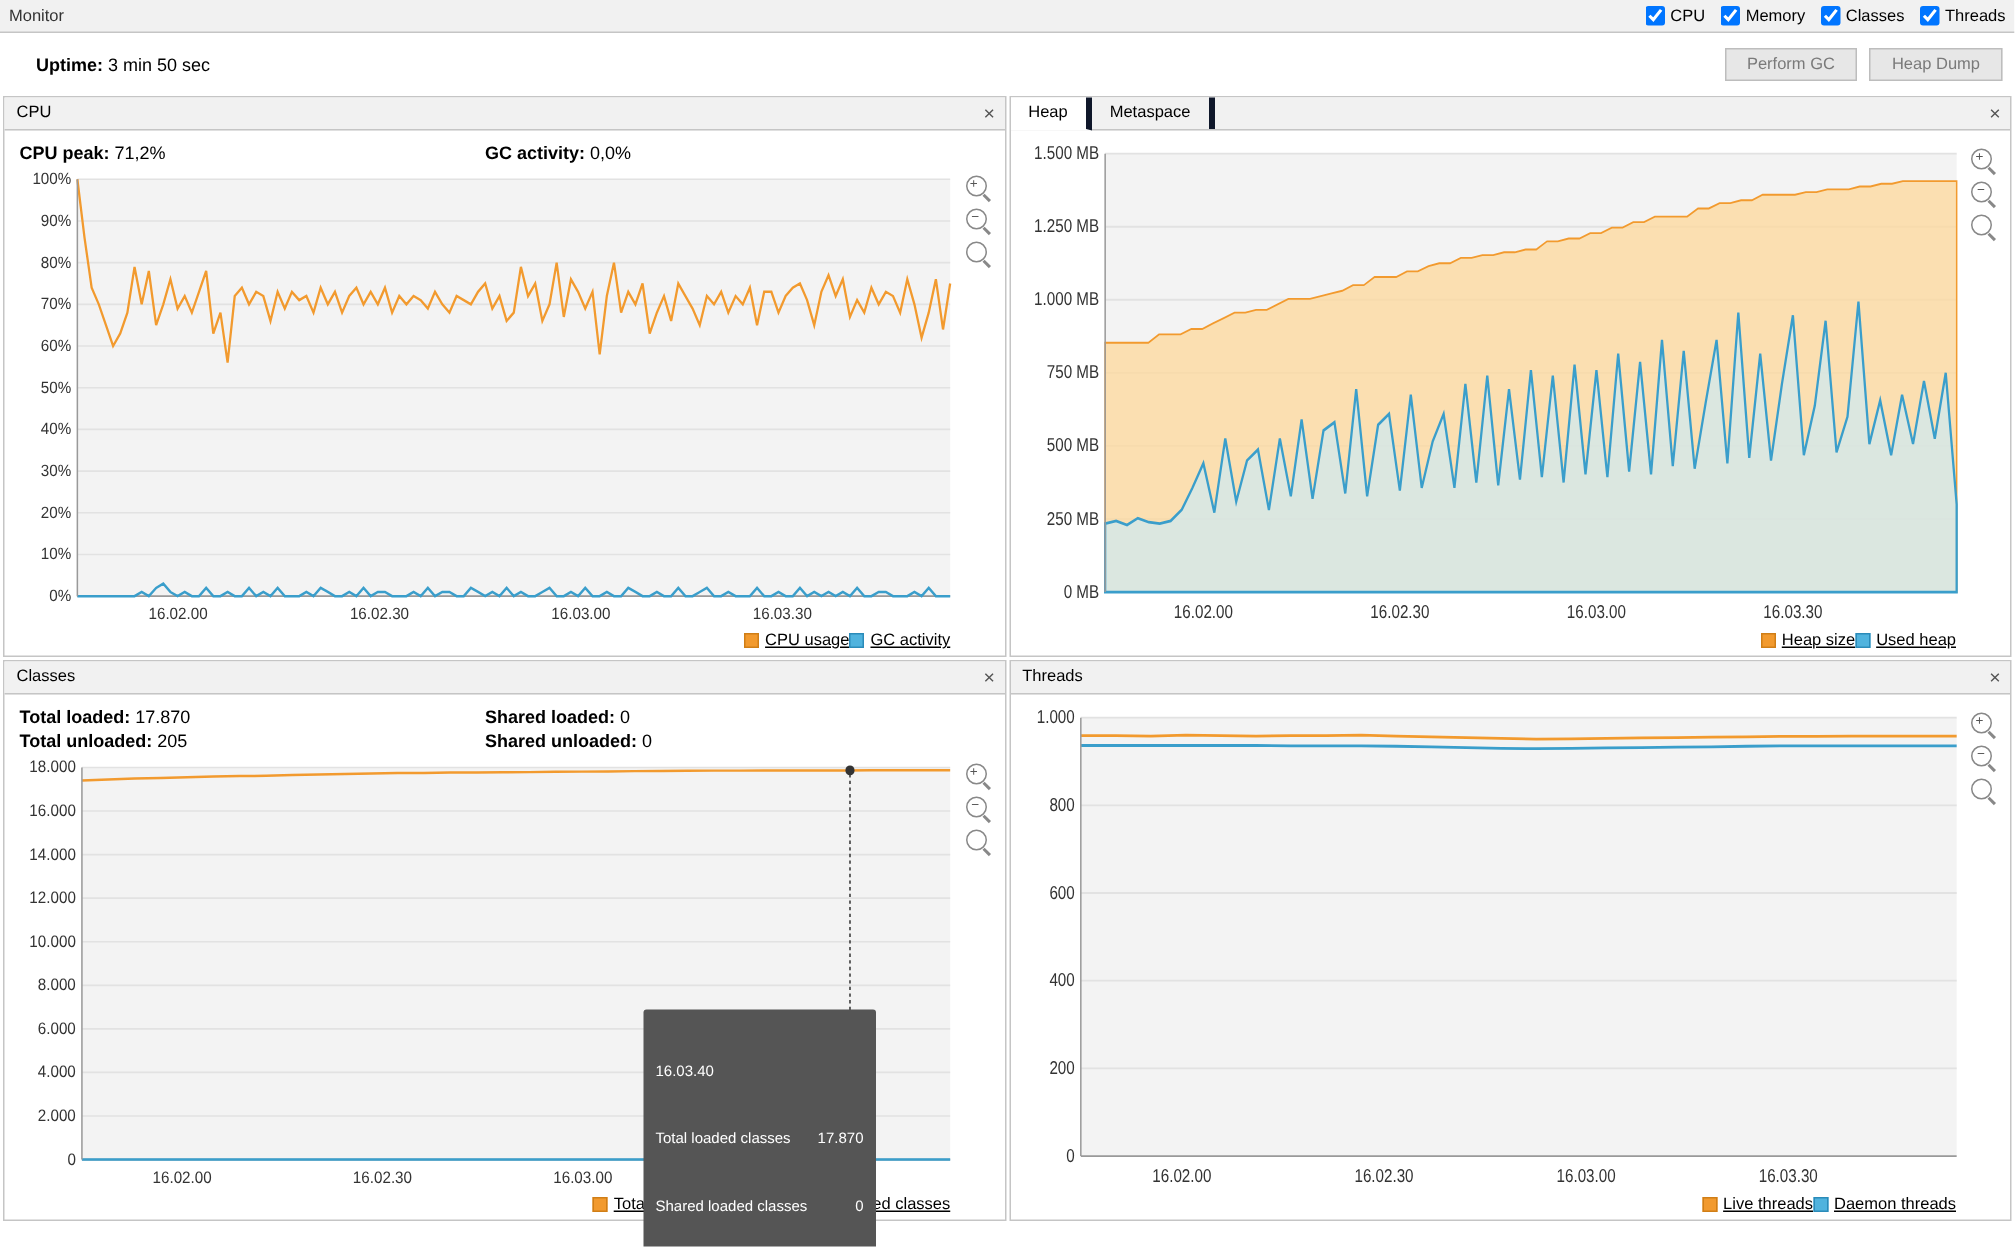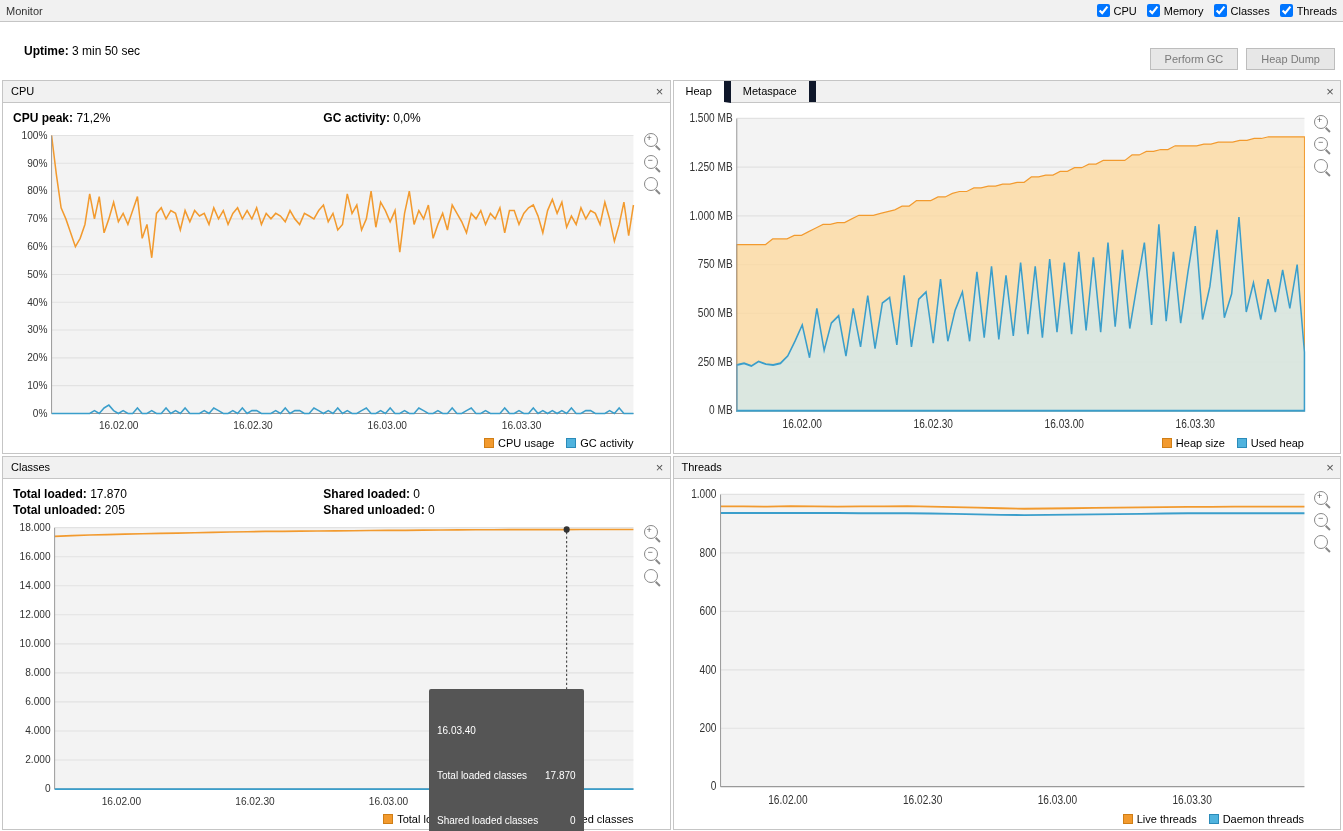--- a/index.html
+++ b/index.html
@@ -24,21 +24,21 @@
   .topbar-title { font-size: 11px; color: #333; }
   .checks { display: flex; gap: 10px; align-items: center; }
   .chk { display: inline-flex; align-items: center; gap: 4px; cursor: pointer; }
   .chk input { width: 13px; height: 13px; }
   .row2 {
     display: flex; justify-content: space-between; align-items: center;
     padding: 10px 8px;
   }
   .uptime { font-size: 12px; }
   .uptime b { font-weight: bold; margin-left: 16px; }
-  .btns { display: flex; gap: 8px; margin-top: 16px; }
+  .btns { display: flex; gap: 8px; }
   .btn {
     border: 1px solid #bdbdbd;
     background: #e7e7e7;
     color: #7a7a7a;
     padding: 4px 14px;
     font-size: 11px;
     cursor: default;
   }
   .panels {
     display: grid;
@@ -48,21 +48,21 @@
     padding: 0 2px;
   }
   .panel { border: 1px solid #c5c5c5; display: flex; flex-direction: column; background: #fff; }
   .panel-header {
     display: flex; justify-content: space-between; align-items: stretch;
     background: #f1f1f1; border-bottom: 1px solid #c5c5c5; height: 22px;
   }
   .panel-title { padding: 4px 8px; font-size: 11px; flex: 1; }
   .tabs { display: flex; height: 100%; }
   .tab {
-    padding: 4px 12px; font-size: 11px; border-right: 7px solid #0f172a;
+    padding: 4px 12px; font-size: 11px; border-right: 4px solid #0f172a;
     background: #f1f1f1; cursor: pointer;
   }
   .tab.active { background: #fff; border-bottom: 1px solid #fff; margin-bottom: -1px; }
   .tabs-rest { flex: 1; background: #f1f1f1; }
   .close {
     width: 20px; font-size: 13px; color: #555;
     display: flex; align-items: center; justify-content: center; cursor: pointer;
   }
   .panel-body { flex: 1; display: flex; flex-direction: column; padding: 8px 6px 2px 6px; position: relative; }
   .stats { display: flex; padding: 0 4px 4px 4px; font-size: 12px; }
@@ -91,21 +91,21 @@
   svg.chart { width: 100%; height: 100%; display: block; }
   .axis { stroke: #999; stroke-width: 1; }
   .grid { stroke: #e2e2e2; stroke-width: 1; }
   .bg { fill: #f3f3f3; }
   .ytick { font-size: 10px; fill: #333; }
   .xtick { font-size: 10px; fill: #333; text-anchor: middle; }
   .line-orange { stroke: #f29a2e; stroke-width: 1.5; fill: none; }
   .line-blue { stroke: #3a9ecb; stroke-width: 1.5; fill: none; }
   .area-orange { fill: #fdd9a0; fill-opacity: 0.8; stroke: #f29a2e; stroke-width: 1; }
   .area-blue { fill: #cde9f4; fill-opacity: 0.7; stroke: #3a9ecb; stroke-width: 1.5; }
-  .legend-row { display: flex; justify-content: flex-end; gap: 12px; padding: 4px 30px 2px 0; font-size: 11px; }
+  .legend-row { display: flex; justify-content: flex-end; padding: 4px 30px 2px 0; font-size: 11px; text-decoration: underline; }
   .legend-item { display: inline-flex; align-items: center; gap: 4px; }
   .sw { display: inline-block; width: 10px; height: 10px; border: 1px solid; }
   .sw.orange { background: #f29a2e; border-color: #d07e16; }
   .sw.blue { background: #50b3de; border-color: #2b8bb9; }
   .tooltip {
     position: absolute; background: #555; color: #fff; font-size: 10px;
     padding: 4px 8px; border-radius: 2px; white-space: pre; line-height: 1.5;
   }
   .tooltip-row { display: flex; justify-content: space-between; gap: 18px; }
   .vline { stroke: #333; stroke-width: 1; stroke-dasharray: 2 2; }

